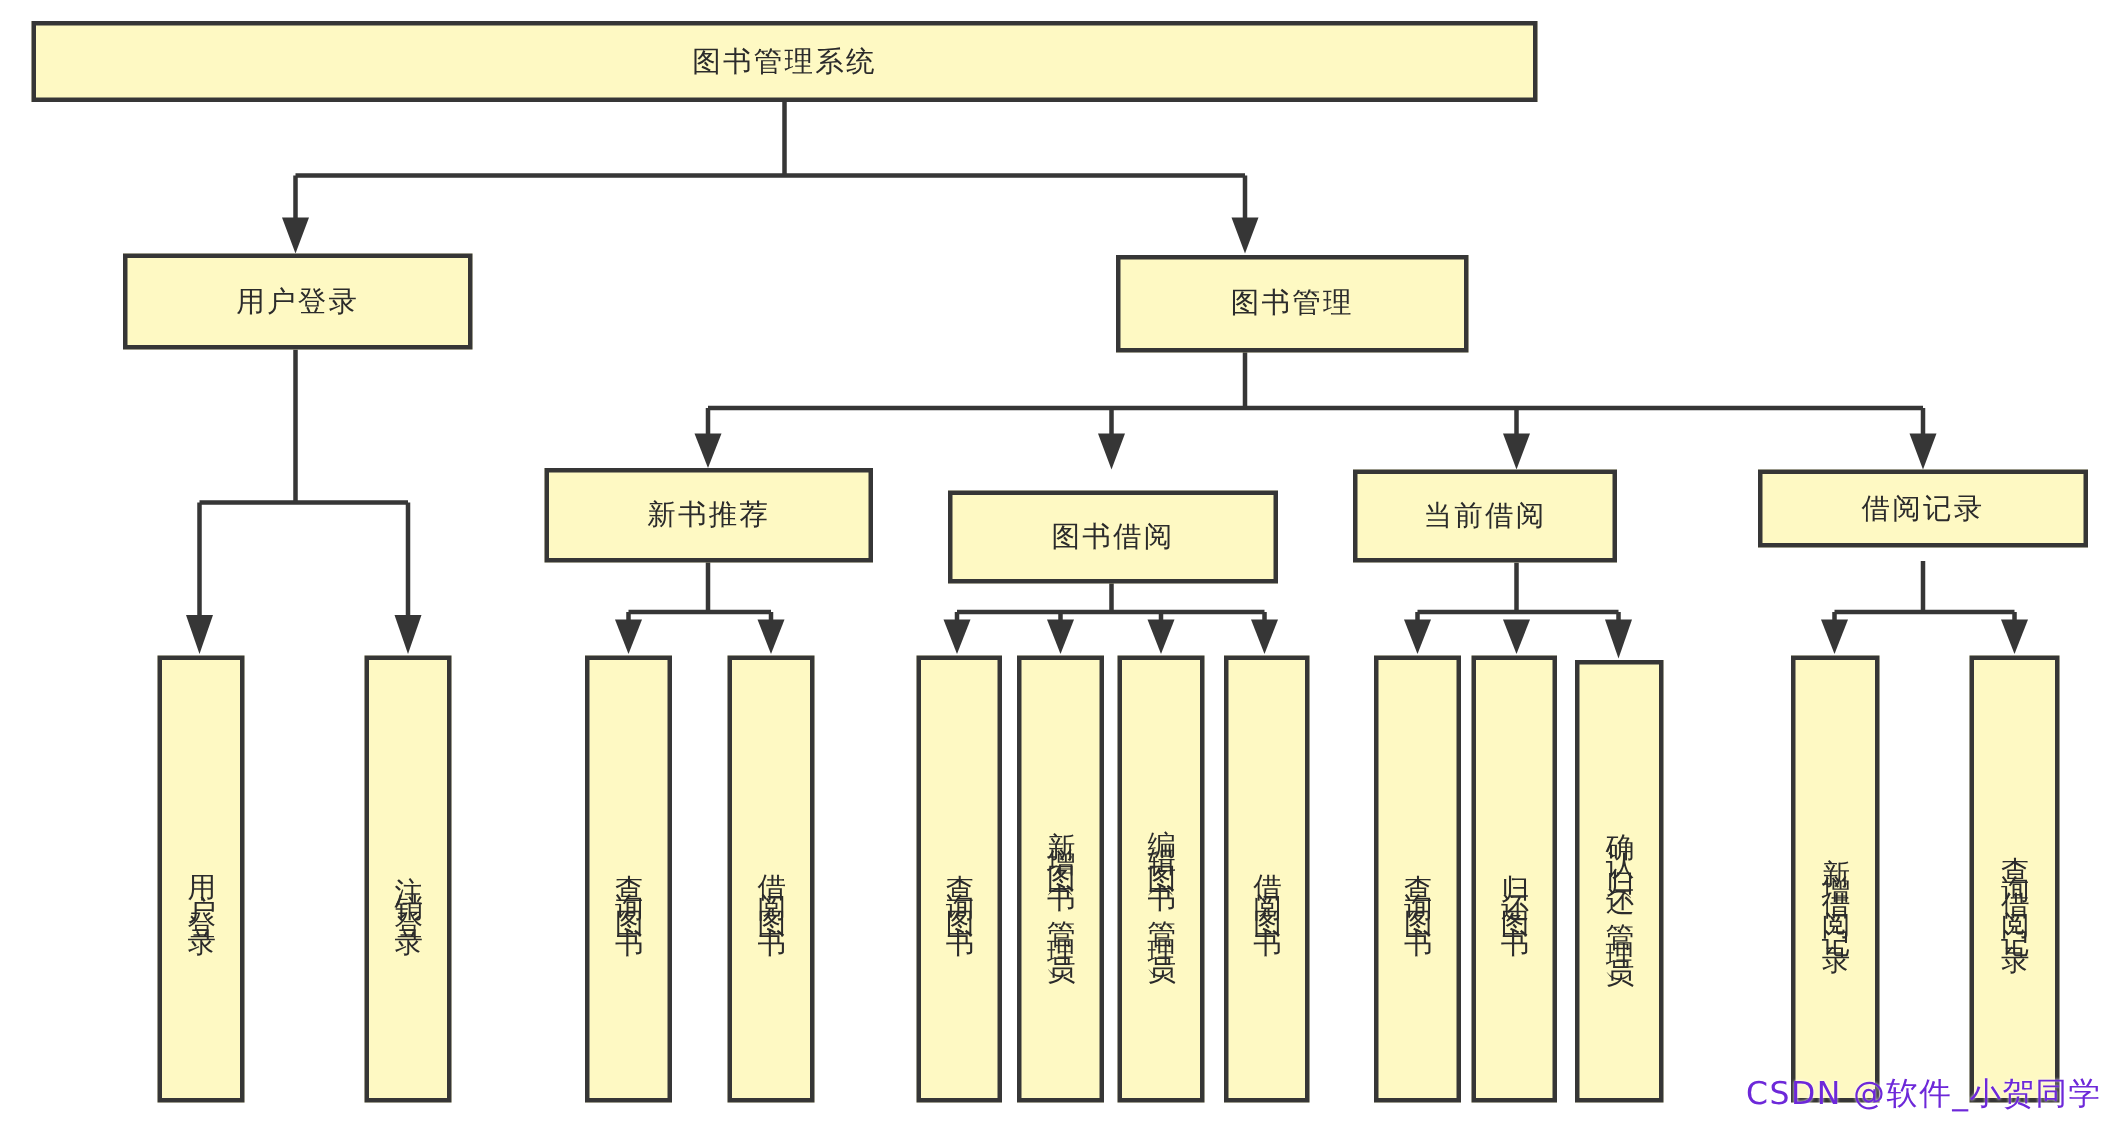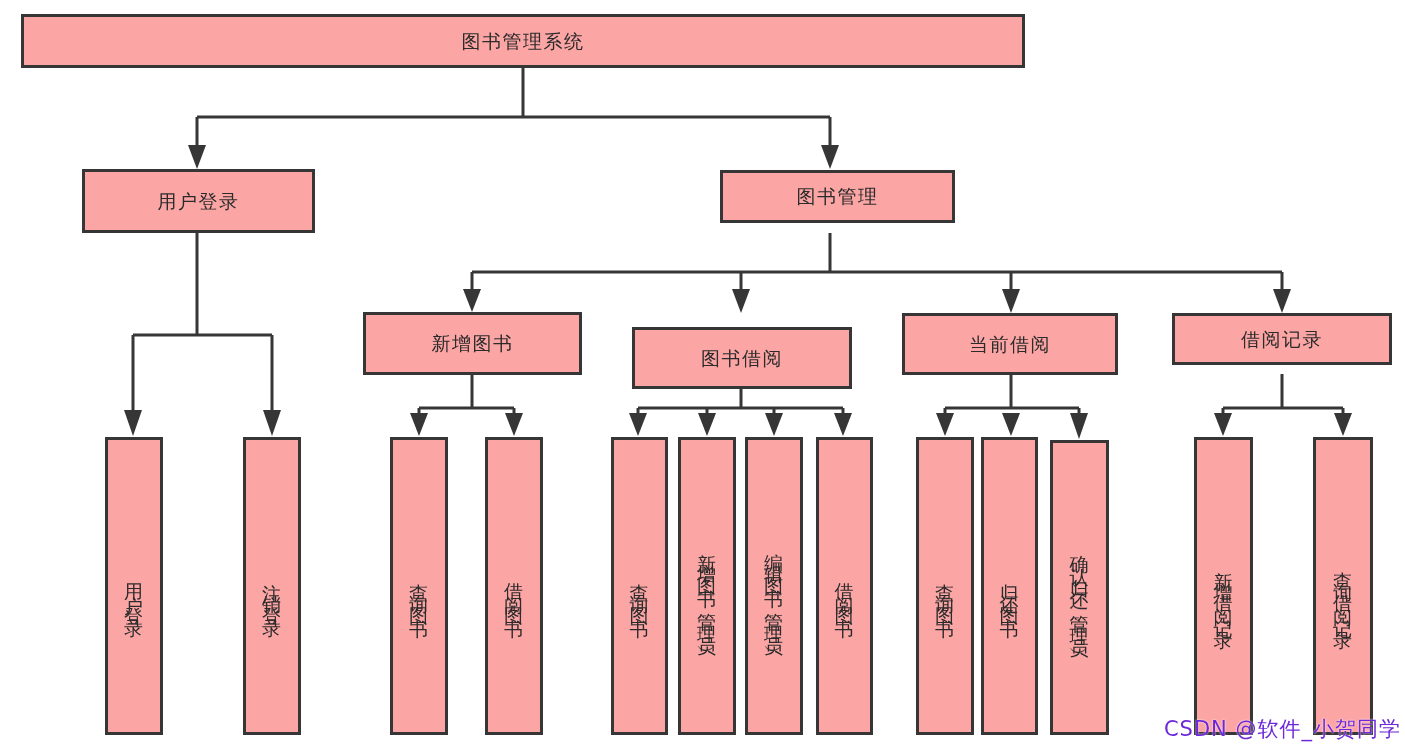--- a/index.html
+++ b/index.html
@@ -7,21 +7,21 @@
   body {
     width:1405px; height:747px; position:relative; overflow:hidden;
     font-family:"DejaVu Sans","Liberation Sans",sans-serif;
     color:#2b2b2b;
   }
   .stage { position:absolute; left:0; top:0; width:1405px; height:747px; }
   svg.wires { position:absolute; left:0; top:0; display:block; }
   .wire { stroke:#363636; stroke-width:3; fill:none; }
   .arrowhead { fill:#363636; stroke:none; }
   .node {
-    position:absolute; background:#fca5a5; border:3px solid #363636;
+    position:absolute; background:#fef9c3; border:3px solid #363636;
     display:flex; align-items:center; justify-content:center;
     text-align:right; line-height:1;
   }
   .box-h { font-size:19px; letter-spacing:1.5px; white-space:nowrap; }
   .box-v {
     writing-mode:vertical-rl; text-orientation:mixed;
     font-size:19px; letter-spacing:12px;
   }
   .box-v .lbl { display:block; margin-inline-end:-12px; }
   .watermark {
@@ -71,31 +71,31 @@
     <polygon class="arrowhead" points="1334,413 1352,413 1343,436"></polygon>
   </svg>
 
   <div class="node box-h" style="left:21px;top:14px;width:1004px;height:54px">
     <span class="lbl">图书管理系统</span>
   </div>
 
   <div class="node box-h" style="left:82px;top:169px;width:233px;height:64px">
     <span class="lbl">用户登录</span>
   </div>
-  <div class="node box-h" style="left:720px;top:170px;width:235px;height:53px">
+  <div class="node box-h" style="left:744px;top:170px;width:235px;height:65px">
     <span class="lbl">图书管理</span>
   </div>
 
   <div class="node box-h" style="left:363px;top:312px;width:219px;height:63px">
-    <span class="lbl">新增图书</span>
+    <span class="lbl">新书推荐</span>
   </div>
   <div class="node box-h" style="left:632px;top:327px;width:220px;height:62px">
     <span class="lbl">图书借阅</span>
   </div>
-  <div class="node box-h" style="left:902px;top:313px;width:216px;height:62px">
+  <div class="node box-h" style="left:902px;top:313px;width:176px;height:62px">
     <span class="lbl">当前借阅</span>
   </div>
   <div class="node box-h" style="left:1172px;top:313px;width:220px;height:52px">
     <span class="lbl">借阅记录</span>
   </div>
 
   <div class="node box-v" style="left:105px;top:437px;width:58px;height:298px">
     <span class="lbl">用户登录</span>
   </div>
   <div class="node box-v" style="left:243px;top:437px;width:58px;height:298px">

